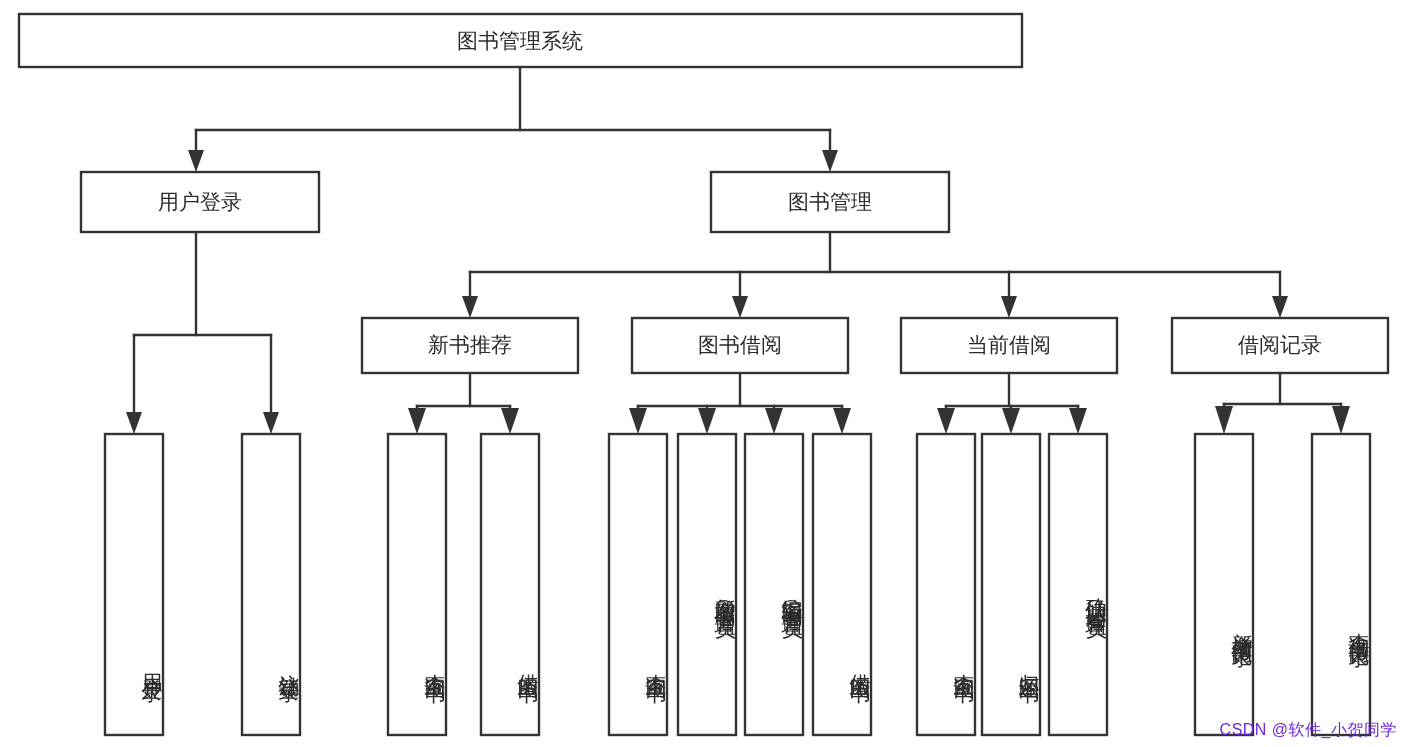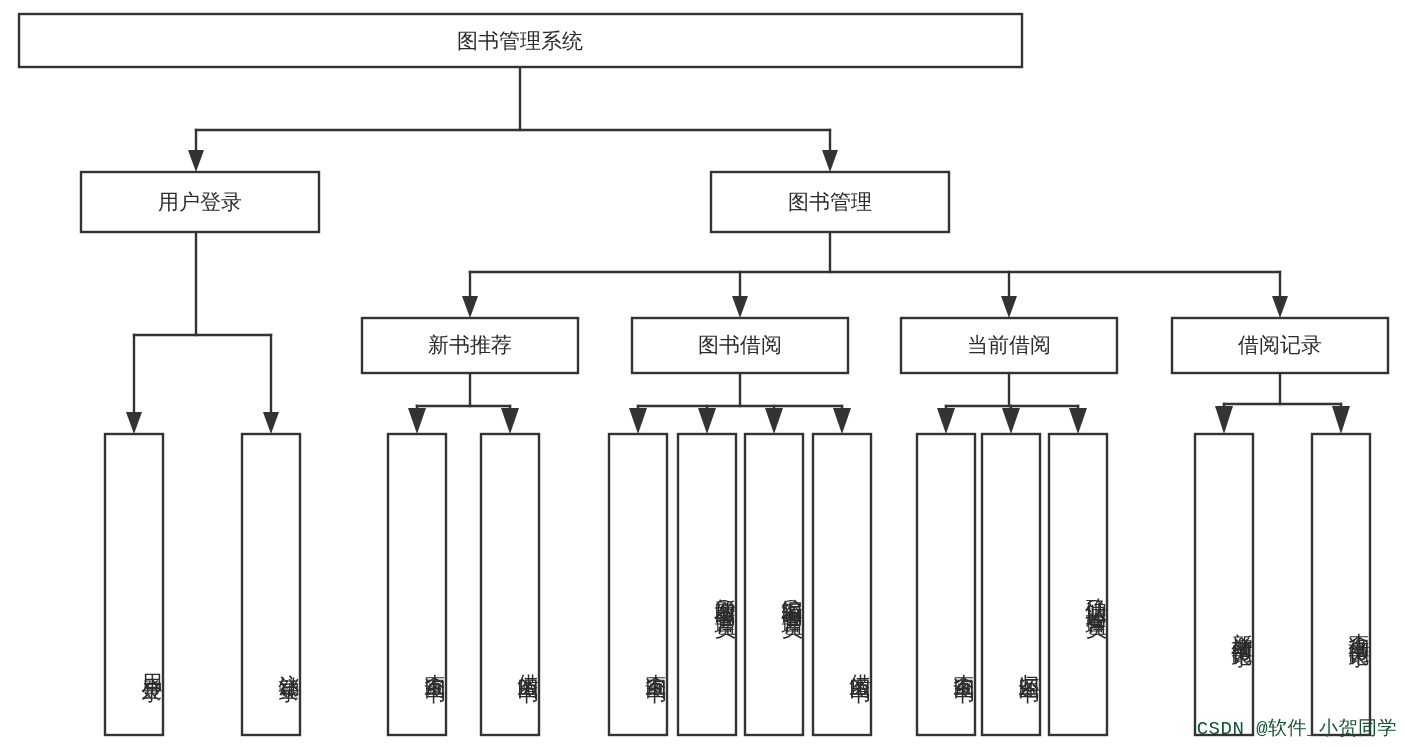--- a/index.html
+++ b/index.html
@@ -60,23 +60,23 @@
     display: flex;
     align-items: flex-start;
     justify-content: center;
     white-space: nowrap;
     pointer-events: none;
   }
   .watermark {
     position: absolute;
     right: 8px;
     bottom: 6px;
-    font-family: Liberation Mono, monospace;
-    font-size: 19px;
-    color: #14532d;
+    font-family: Liberation Sans, sans-serif;
+    font-size: 16px;
+    color: #6d28d9;
     letter-spacing: 0.5px;
     white-space: nowrap;
   }
 </style>
 </head>
 <body>
 
 <div id="diagram-root">
 
   <svg class="canvas" viewBox="0 0 1405 747">

